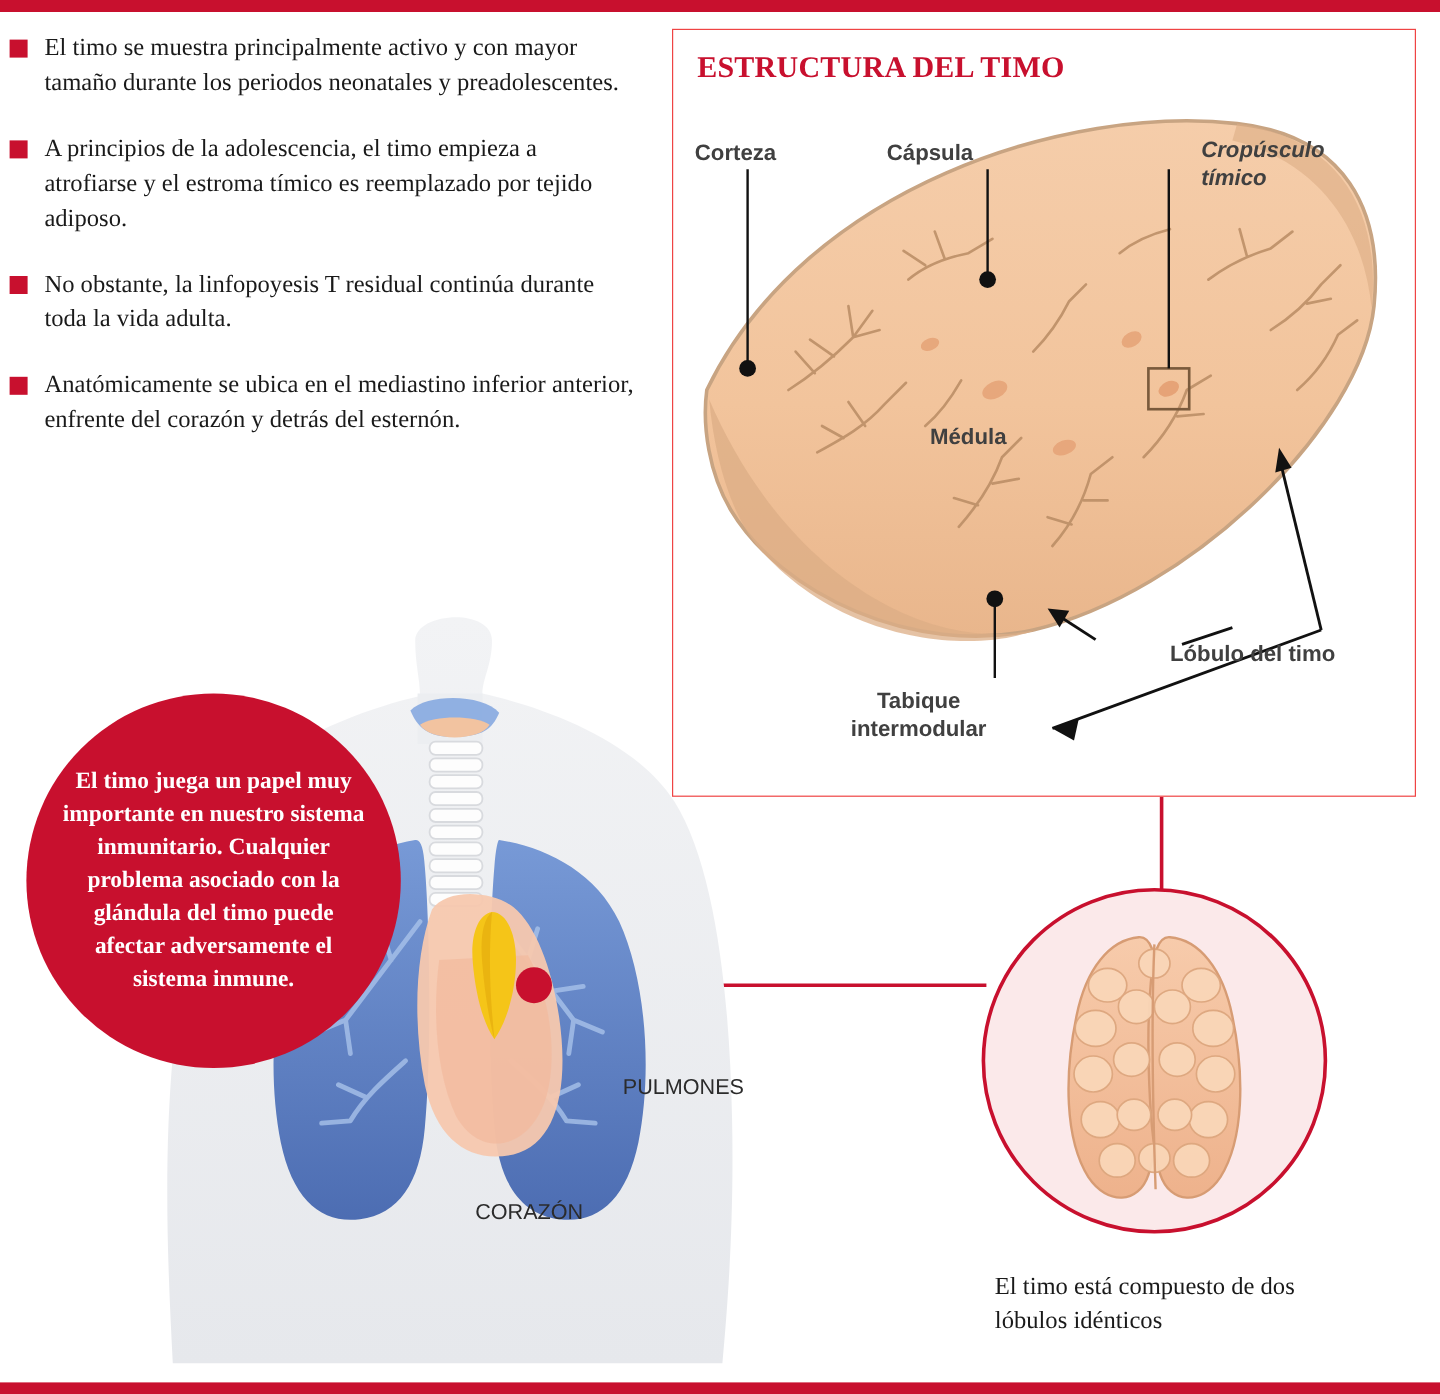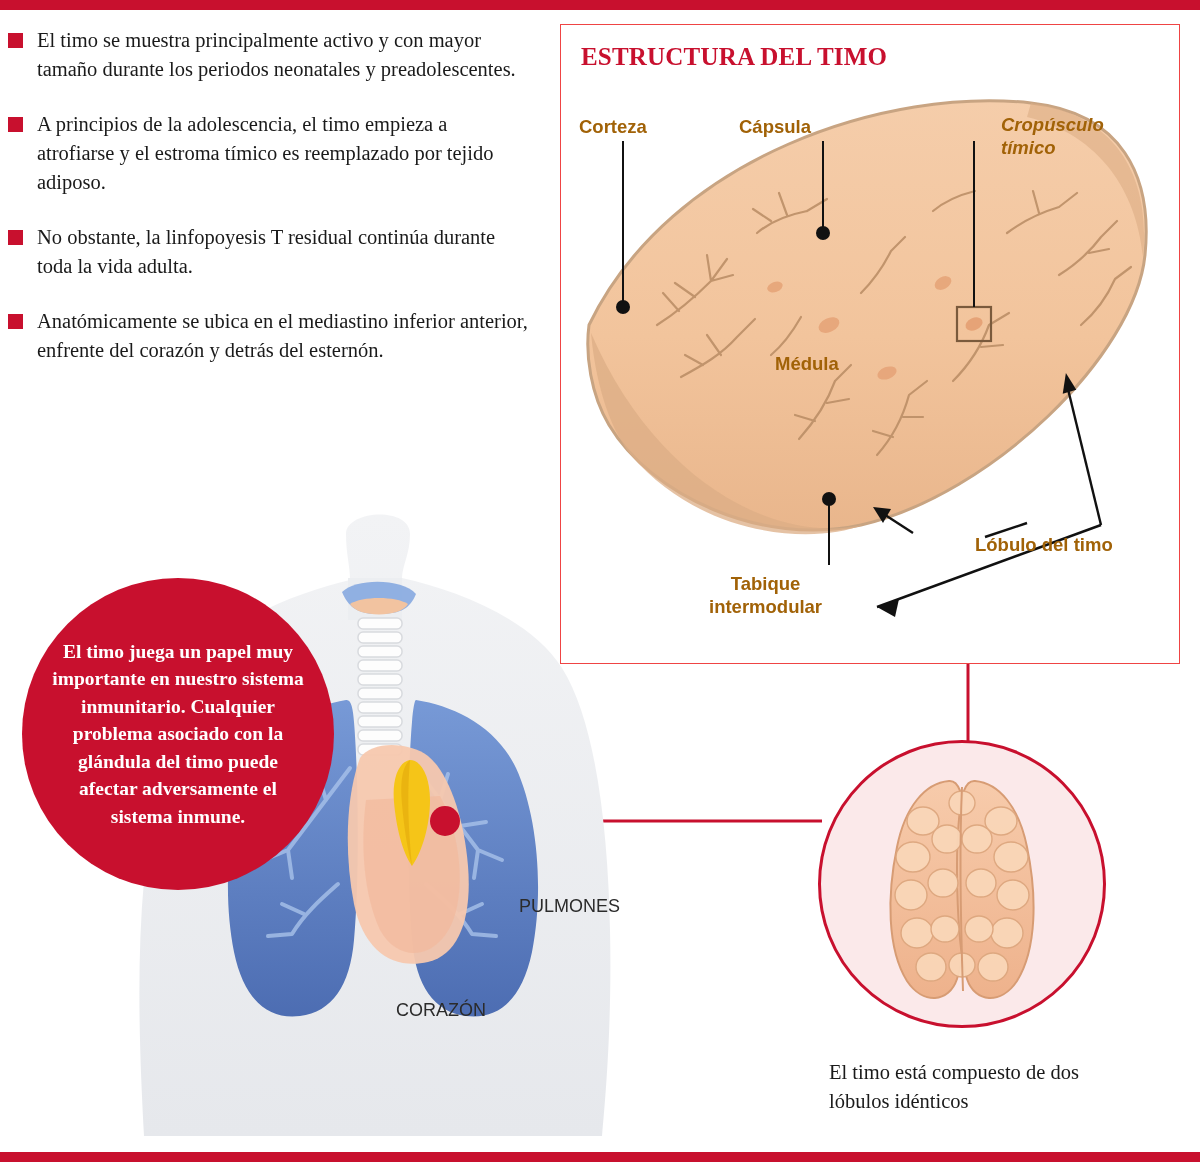--- a/index.html
+++ b/index.html
@@ -73,21 +73,21 @@
     color: #c8102e;
   }
 
   
   .lbl {
     position: absolute;
     font-family: "Liberation Sans", sans-serif;
     font-weight: bold;
     font-size: 18.5px;
     line-height: 23px;
-    color: #a16207;
+    color: #404040;
     white-space: pre-line;
   }
   .lbl-corteza   { left: 18px;  top: 90px; }
   .lbl-capsula   { left: 178px; top: 90px; }
   .lbl-crop      { left: 440px; top: 88px; font-style: italic; }
   .lbl-medula    { left: 214px; top: 327px; }
   .lbl-lobulo    { left: 414px; top: 508px; }
   .lbl-tabique   { left: 148px; top: 547px; text-align: center; }
 
   .panel-svg { position: absolute; left: 0; top: 0; }

